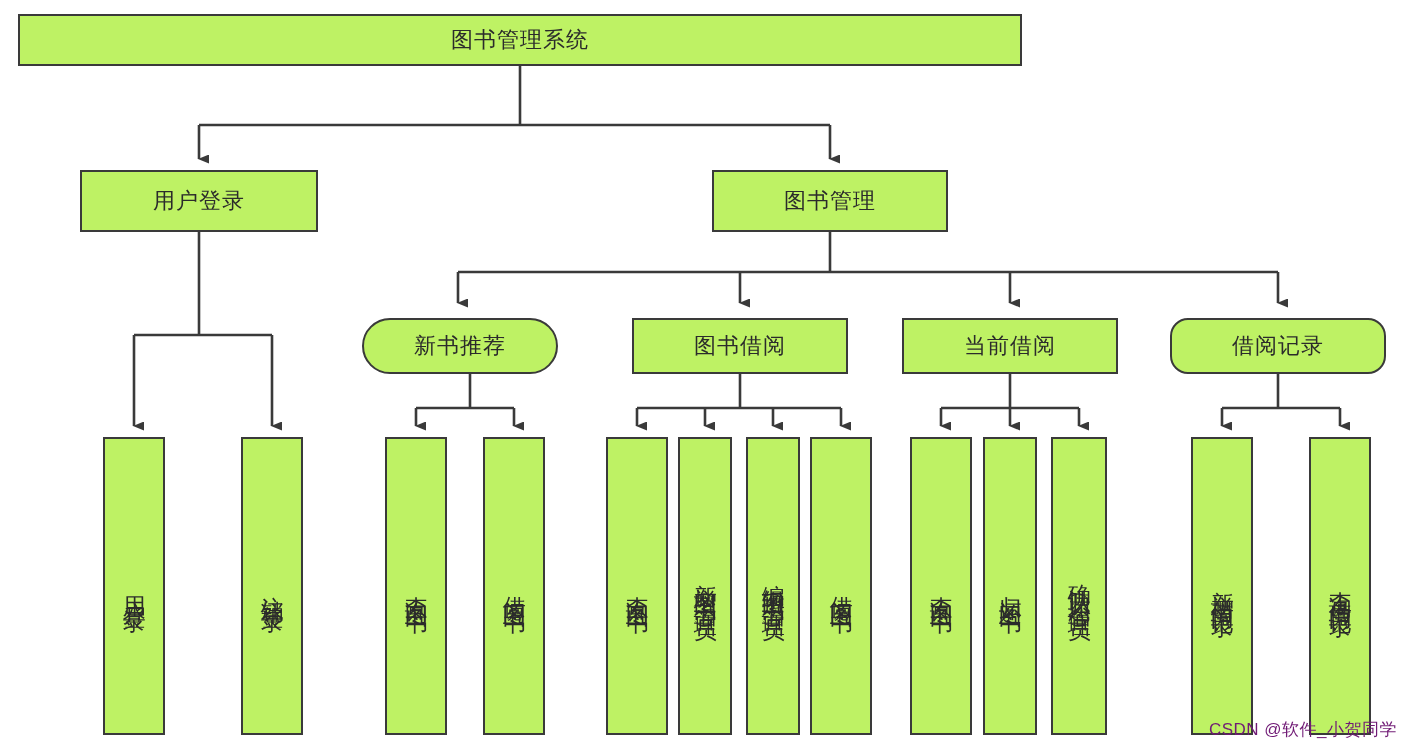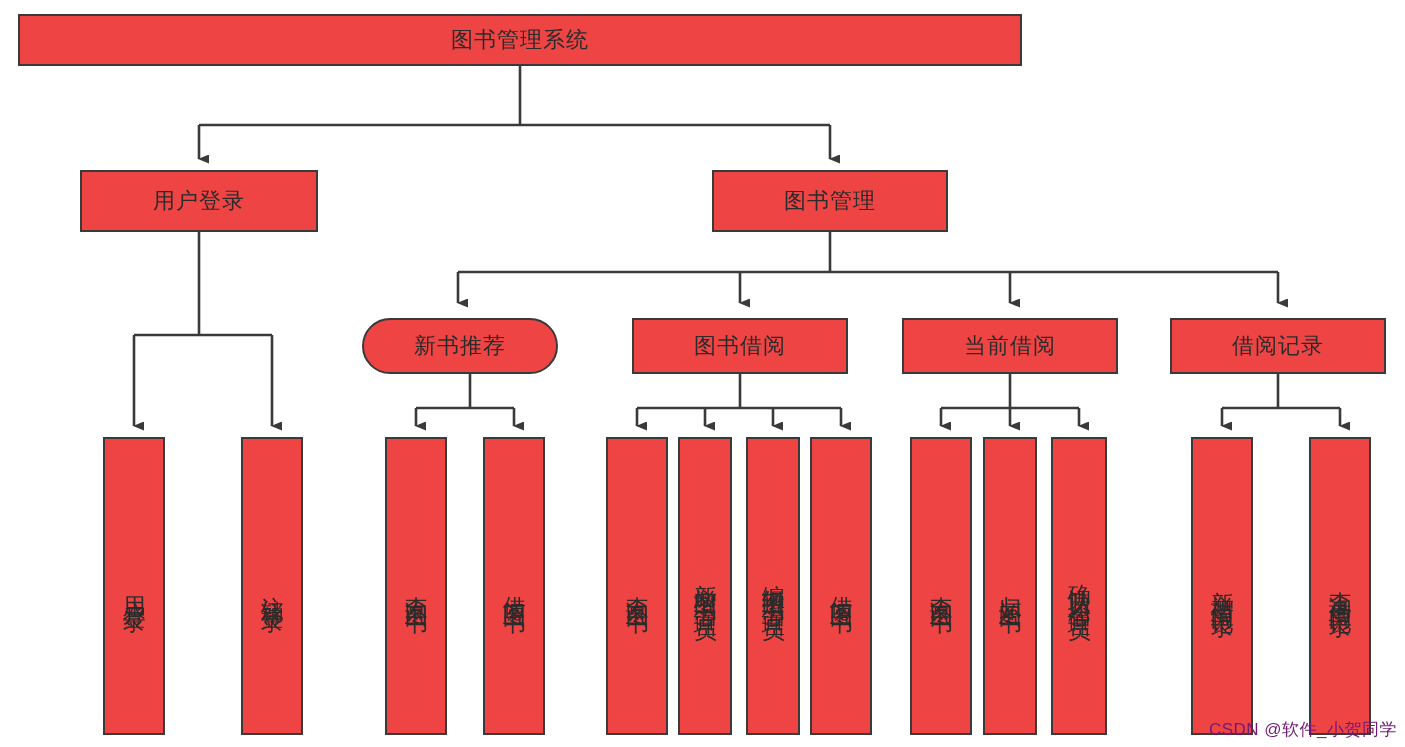--- a/index.html
+++ b/index.html
@@ -23,21 +23,21 @@
     position: absolute;
     left: 0;
     top: 0;
     width: 1405px;
     height: 747px;
     pointer-events: none;
   }
   .node {
     position: absolute;
     box-sizing: border-box;
-    background: #ef4444;
+    background: #bef264;
     border: 2px solid #3a3a3a;
     display: flex;
     align-items: center;
     justify-content: center;
     color: #2b2b2b;
   }
   .node-h {
     font-size: 22px;
     letter-spacing: 1px;
     line-height: 1.2;
@@ -140,21 +140,21 @@
 
   <div class="node node-h" style="left:362px; top:318px; width:196px; height:56px;border-radius:28px;">
     <span>新书推荐</span>
   </div>
   <div class="node node-h" style="left:632px; top:318px; width:216px; height:56px;justify-content:center;">
     <span>图书借阅</span>
   </div>
   <div class="node node-h" style="left:902px; top:318px; width:216px; height:56px;">
     <span>当前借阅</span>
   </div>
-  <div class="node node-h" style="left:1170px; top:318px; width:216px; height:56px;">
+  <div class="node node-h" style="left:1170px; top:318px; width:216px; height:56px;border-radius:18px;">
     <span>借阅记录</span>
   </div>
 
   <div class="node" style="left:103px; top:437px; width:62px; height:298px;">
     <span class="node-v">用户登录</span>
   </div>
   <div class="node" style="left:241px; top:437px; width:62px; height:298px;">
     <span class="node-v">注销登录</span>
   </div>
 

